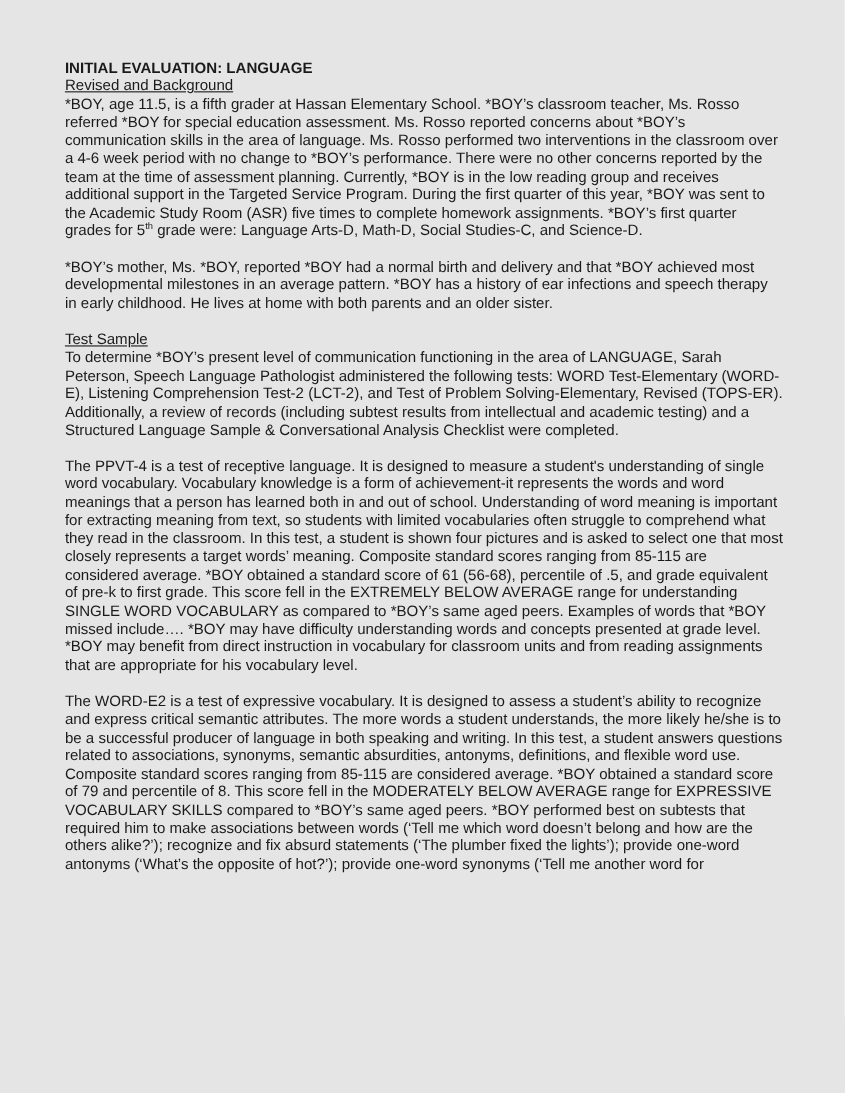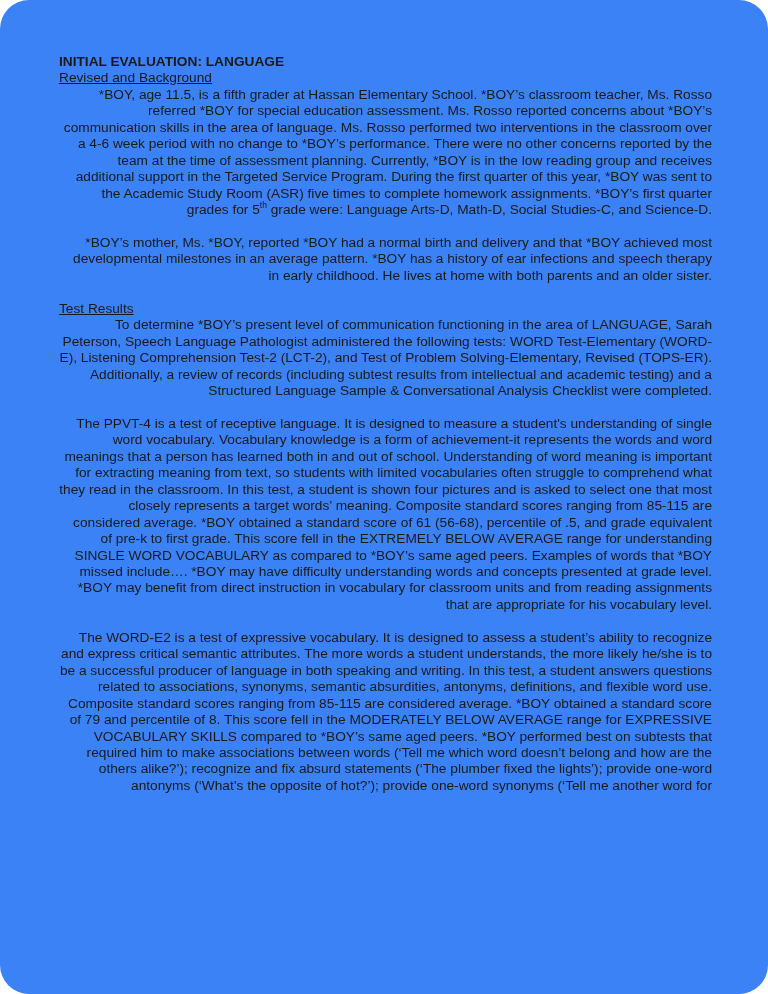--- a/index.html
+++ b/index.html
@@ -9,59 +9,57 @@
   }
   body {
     width: 768px;
     height: 994px;
     overflow: hidden;
   }
   .doc-page {
     box-sizing: border-box;
     width: 768px;
     height: 994px;
-    background: #3b82f6;
+    background: #e5e5e5;
     padding: 54px 56px 0 59px;
     font-family: "Liberation Sans", sans-serif;
     font-size: 13.7px;
     line-height: 16.45px;
     color: #1a1a1a;
     text-align: left;
-    border-radius: 29px;
   }
   .doc-title {
     font-weight: bold;
     margin: 0;
   }
   .doc-heading {
     text-decoration: underline;
     margin: 0;
     font-weight: normal;
     font-size: 13.7px;
   }
   .doc-para {
     margin: 0 0 16.45px 0;
-    text-align: right;
   }
   .doc-para:last-child {
     margin-bottom: 4px;
   }
   sup {
     font-size: 8.5px;
     line-height: 0;
     vertical-align: super;
   }
 </style>
 </head>
 <body>
 
 <div class="doc-page">
   <div class="doc-title">INITIAL EVALUATION: LANGUAGE</div>
   <div id="doc-blocks">
       <div class="doc-heading">Revised and Background</div>
       <p class="doc-para">*BOY, age 11.5, is a fifth grader at Hassan Elementary School. *BOY’s classroom teacher, Ms. Rosso referred *BOY for special education assessment. Ms. Rosso reported concerns about *BOY’s communication skills in the area of language. Ms. Rosso performed two interventions in the classroom over a 4-6 week period with no change to *BOY’s performance. There were no other concerns reported by the team at the time of assessment planning. Currently, *BOY is in the low reading group and receives additional support in the Targeted Service Program. During the first quarter of this year, *BOY was sent to the Academic Study Room (ASR) five times to complete homework assignments. *BOY’s first quarter grades for 5<sup>th</sup> grade were: Language Arts-D, Math-D, Social Studies-C, and Science-D.</p>
       <p class="doc-para">*BOY’s mother, Ms. *BOY, reported *BOY had a normal birth and delivery and that *BOY achieved most developmental milestones in an average pattern. *BOY has a history of ear infections and speech therapy in early childhood. He lives at home with both parents and an older sister.</p>
-      <div class="doc-heading">Test Results</div>
+      <div class="doc-heading">Test Sample</div>
       <p class="doc-para">To determine *BOY’s present level of communication functioning in the area of LANGUAGE, Sarah Peterson, Speech Language Pathologist administered the following tests: WORD Test-Elementary (WORD-E), Listening Comprehension Test-2 (LCT-2), and Test of Problem Solving-Elementary, Revised (TOPS-ER). Additionally, a review of records (including subtest results from intellectual and academic testing) and a Structured Language Sample &amp; Conversational Analysis Checklist were completed.</p>
       <p class="doc-para">The PPVT-4 is a test of receptive language. It is designed to measure a student's understanding of single word vocabulary. Vocabulary knowledge is a form of achievement-it represents the words and word meanings that a person has learned both in and out of school. Understanding of word meaning is important for extracting meaning from text, so students with limited vocabularies often struggle to comprehend what they read in the classroom. In this test, a student is shown four pictures and is asked to select one that most closely represents a target words’ meaning. Composite standard scores ranging from 85-115 are considered average. *BOY obtained a standard score of 61 (56-68), percentile of .5, and grade equivalent of pre-k to first grade. This score fell in the EXTREMELY BELOW AVERAGE range for understanding SINGLE WORD VOCABULARY as compared to *BOY’s same aged peers. Examples of words that *BOY missed include…. *BOY may have difficulty understanding words and concepts presented at grade level. *BOY may benefit from direct instruction in vocabulary for classroom units and from reading assignments that are appropriate for his vocabulary level.</p>
       <p class="doc-para">The WORD-E2 is a test of expressive vocabulary. It is designed to assess a student’s ability to recognize and express critical semantic attributes. The more words a student understands, the more likely he/she is to be a successful producer of language in both speaking and writing. In this test, a student answers questions related to associations, synonyms, semantic absurdities, antonyms, definitions, and flexible word use. Composite standard scores ranging from 85-115 are considered average. *BOY obtained a standard score of 79 and percentile of 8. This score fell in the MODERATELY BELOW AVERAGE range for EXPRESSIVE VOCABULARY SKILLS compared to *BOY’s same aged peers. *BOY performed best on subtests that required him to make associations between words (‘Tell me which word doesn’t belong and how are the others alike?’); recognize and fix absurd statements (‘The plumber fixed the lights’); provide one-word antonyms (‘What’s the opposite of hot?’); provide one-word synonyms (‘Tell me another word for</p>
     </div>
 </div>
 
 </body></html>

